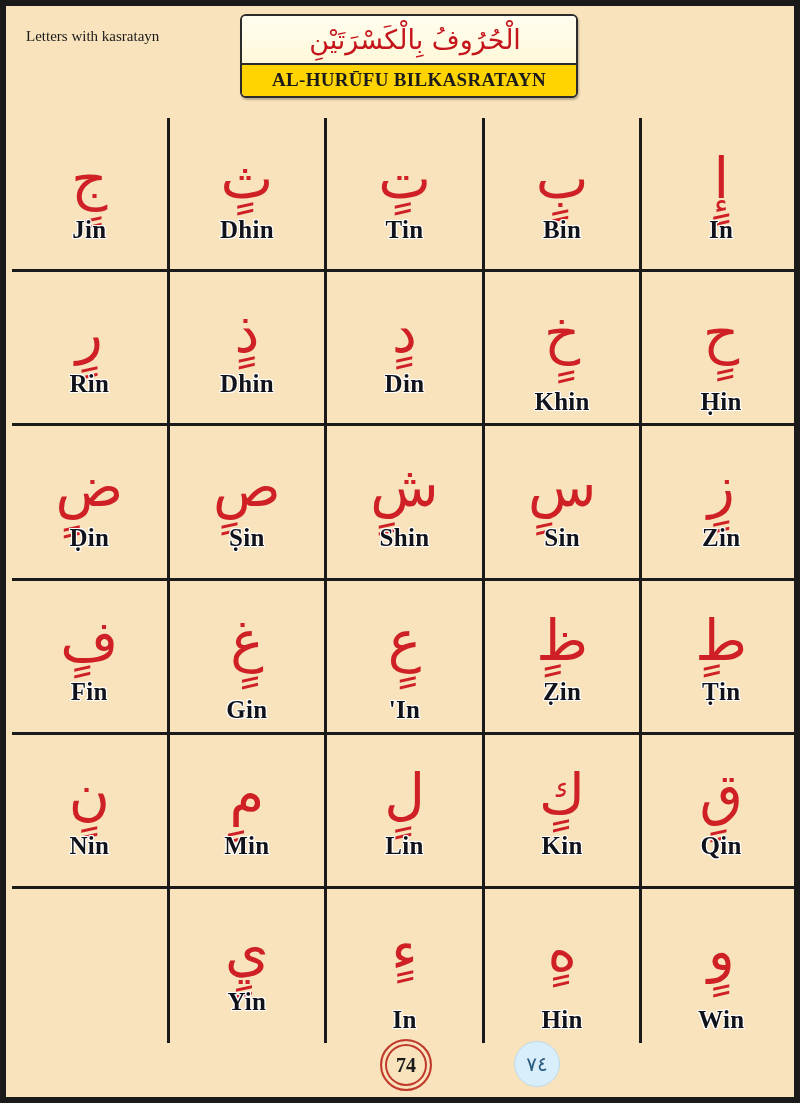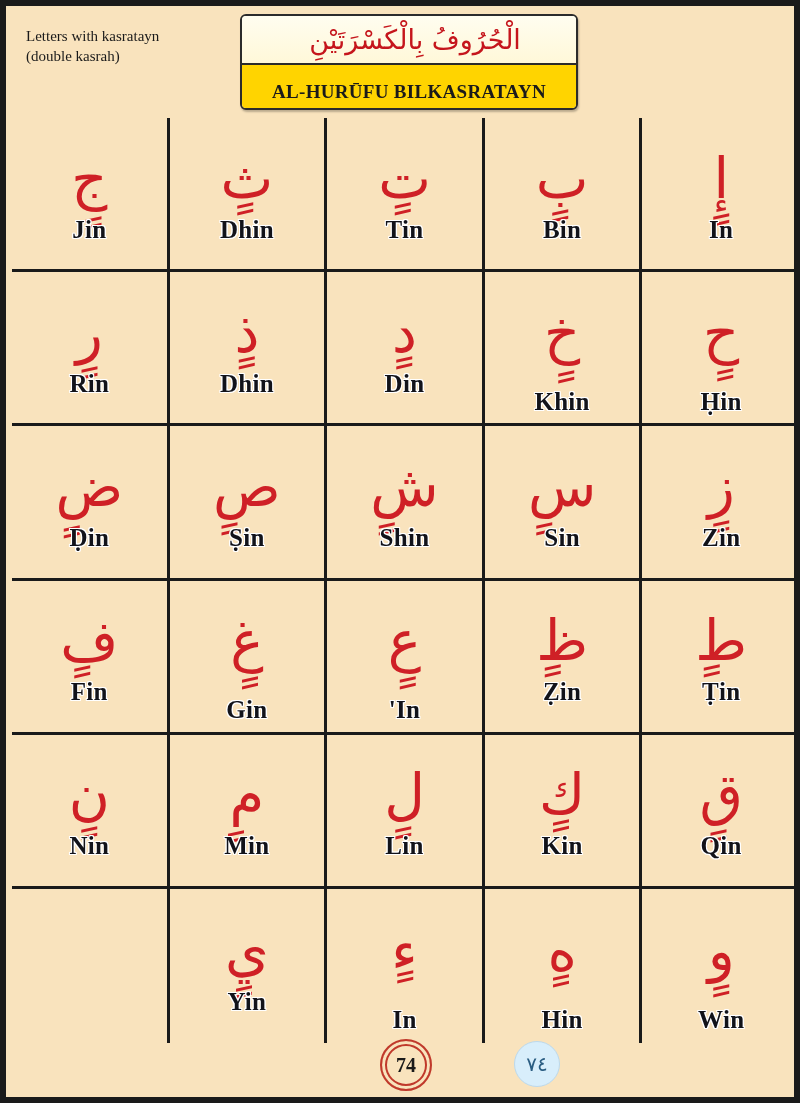--- a/index.html
+++ b/index.html
@@ -59,21 +59,21 @@
     line-height: 1.25;
   }
   .title-latin {
     text-align: center;
     background: #ffd400;
     font-family: "Liberation Serif", serif;
     font-weight: bold;
     font-size: 19px;
     letter-spacing: 0.3px;
     color: #1a1a1a;
-    padding: 16px 0 5px 0;
+    padding: 4px 0 5px 0;
     border-top: 2px solid #2b2b2b;
   }
   
   .grid {
     position: absolute;
     left: 6px;
     top: 112px;
     width: 788px;
     height: 925px;
     display: grid;
@@ -164,21 +164,20 @@
   }
 </style>
 </head>
 <body>
 
 <div class="page">
 
   <div class="header">
     <div class="corner-note">
       <div>Letters with kasratayn</div>
-      <div>(double kasrah)</div>
     </div>
     <div class="title-box">
       <div class="title-arabic">الْحُرُوفُ بِالْكَسْرَتَيْنِ</div>
       <div class="title-latin">AL-HURŪFU BILKASRATAYN</div>
     </div>
   </div>
 
   <div class="grid">
     <div class="cell">
       <div class="ar">جٍ</div>

